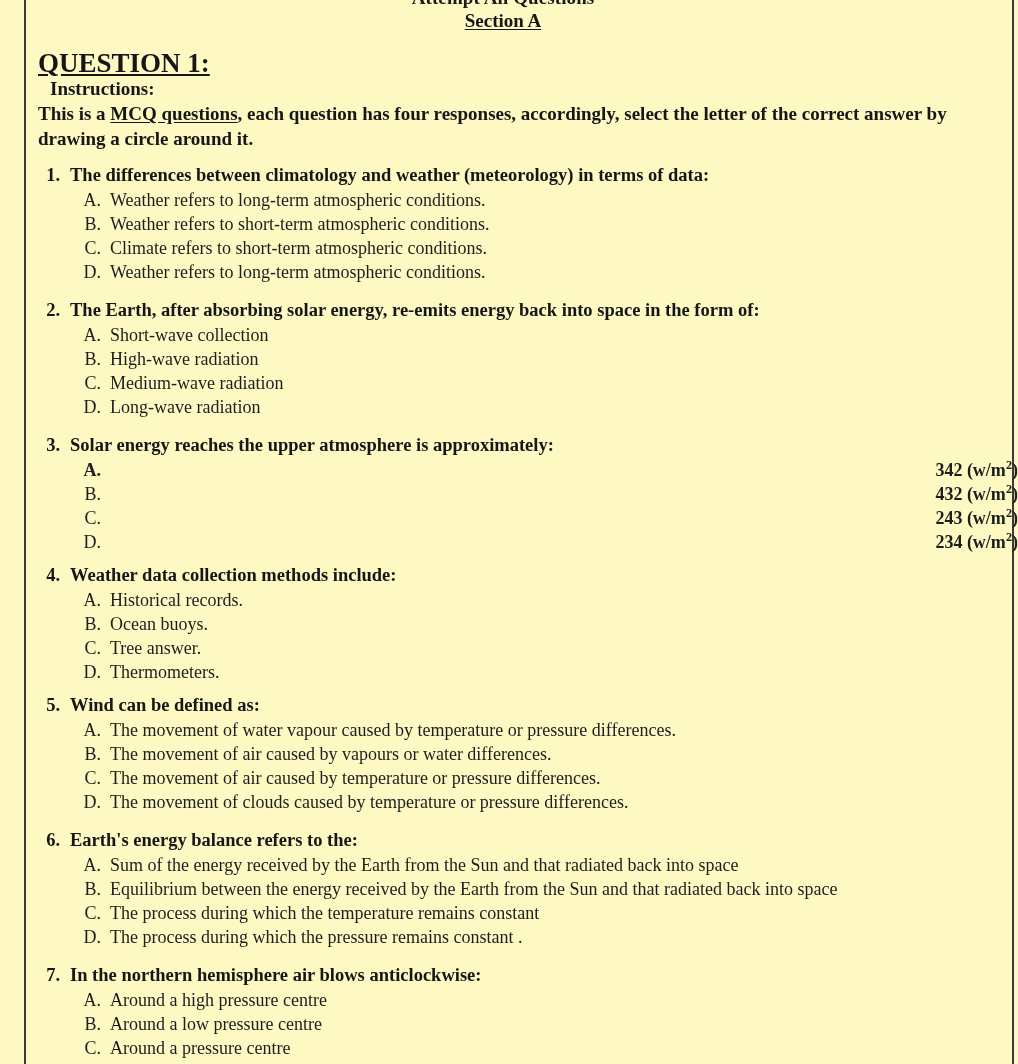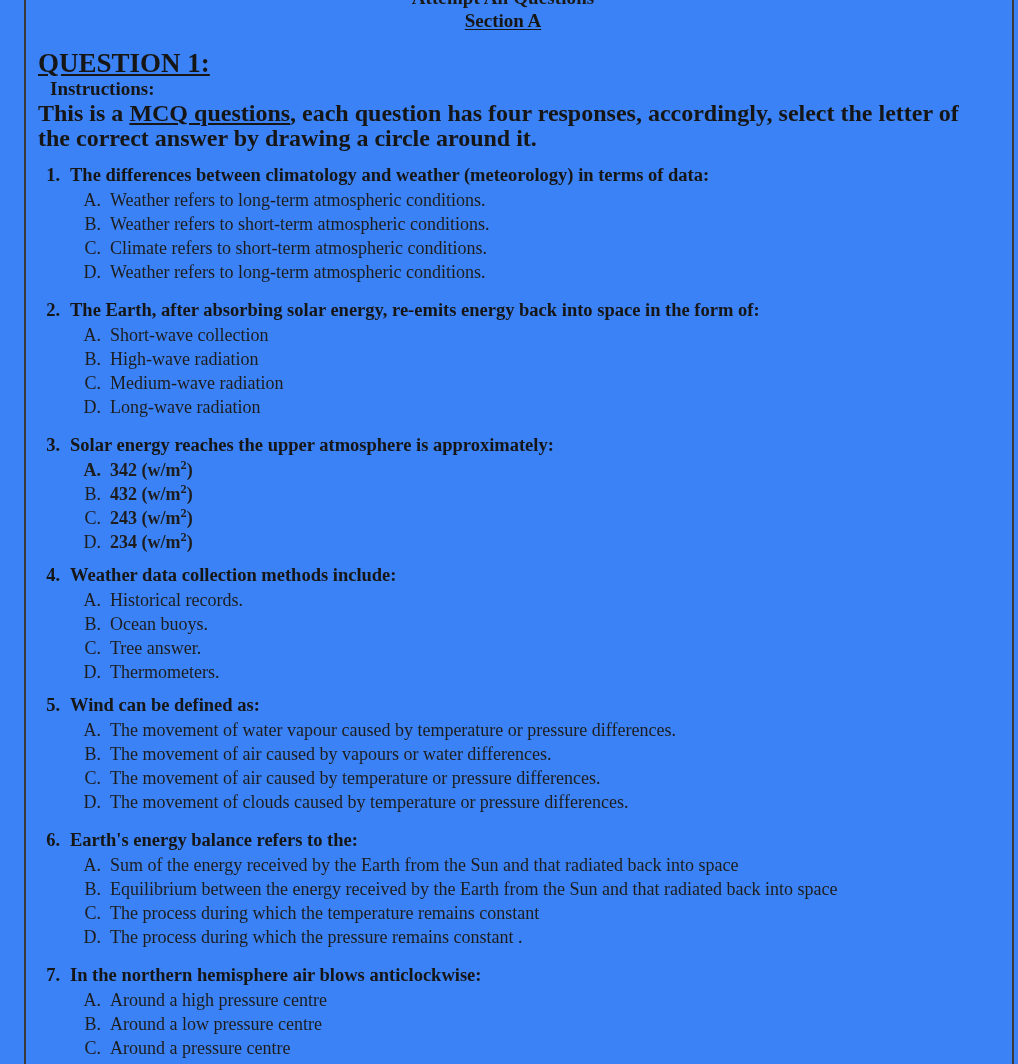--- a/index.html
+++ b/index.html
@@ -10,21 +10,21 @@
   }
   body {
     font-family: "Liberation Serif", "DejaVu Serif", serif;
     color: #161616;
     -webkit-font-smoothing: antialiased;
   }
   #page {
     position: relative;
     width: 1018px;
     height: 1064px;
-    background: #3b82f6;
+    background: #fef9c3;
     overflow: hidden;
     text-decoration: underline;
   }
   
   .page-rule {
     position: absolute;
     top: 0;
     bottom: 0;
     width: 2px;
     background: #3a3a3a;
@@ -73,21 +73,21 @@
     text-underline-offset: 2px;
   }
   .instr-label {
     font-weight: bold;
     font-size: 19px;
     line-height: 24px;
     margin-left: 12px;
   }
   .instr-body {
     font-weight: bold;
-    font-size: 24px;
+    font-size: 19px;
     line-height: 25px;
     width: 940px;
   }
   .instr-body .u { text-decoration: underline; text-underline-offset: 2px; }
 
   
   .qlist { margin-top: 12px; }
 
   .q-item { margin-bottom: 14px; }
   .q-item.tight { margin-bottom: 9px; }
@@ -120,21 +120,21 @@
   .opt-ltr {
     width: 72px;
     flex: 0 0 72px;
     text-align: right;
     padding-right: 9px;
     box-sizing: border-box;
   }
   .opt-txt { flex: 1 1 auto; }
 
   
-  .opt.bold .opt-txt { font-weight: bold; }
+  .opt.bold .opt-txt { font-weight: bold; text-align: right; }
   .opt.bold-letter .opt-ltr { font-weight: bold; }
   .opt sup { font-size: 0.68em; vertical-align: super; line-height: 0; }
 
   
   .opt.overflow { overflow: visible; }
 </style>
 </head>
 <body>
 
 <div id="page">

